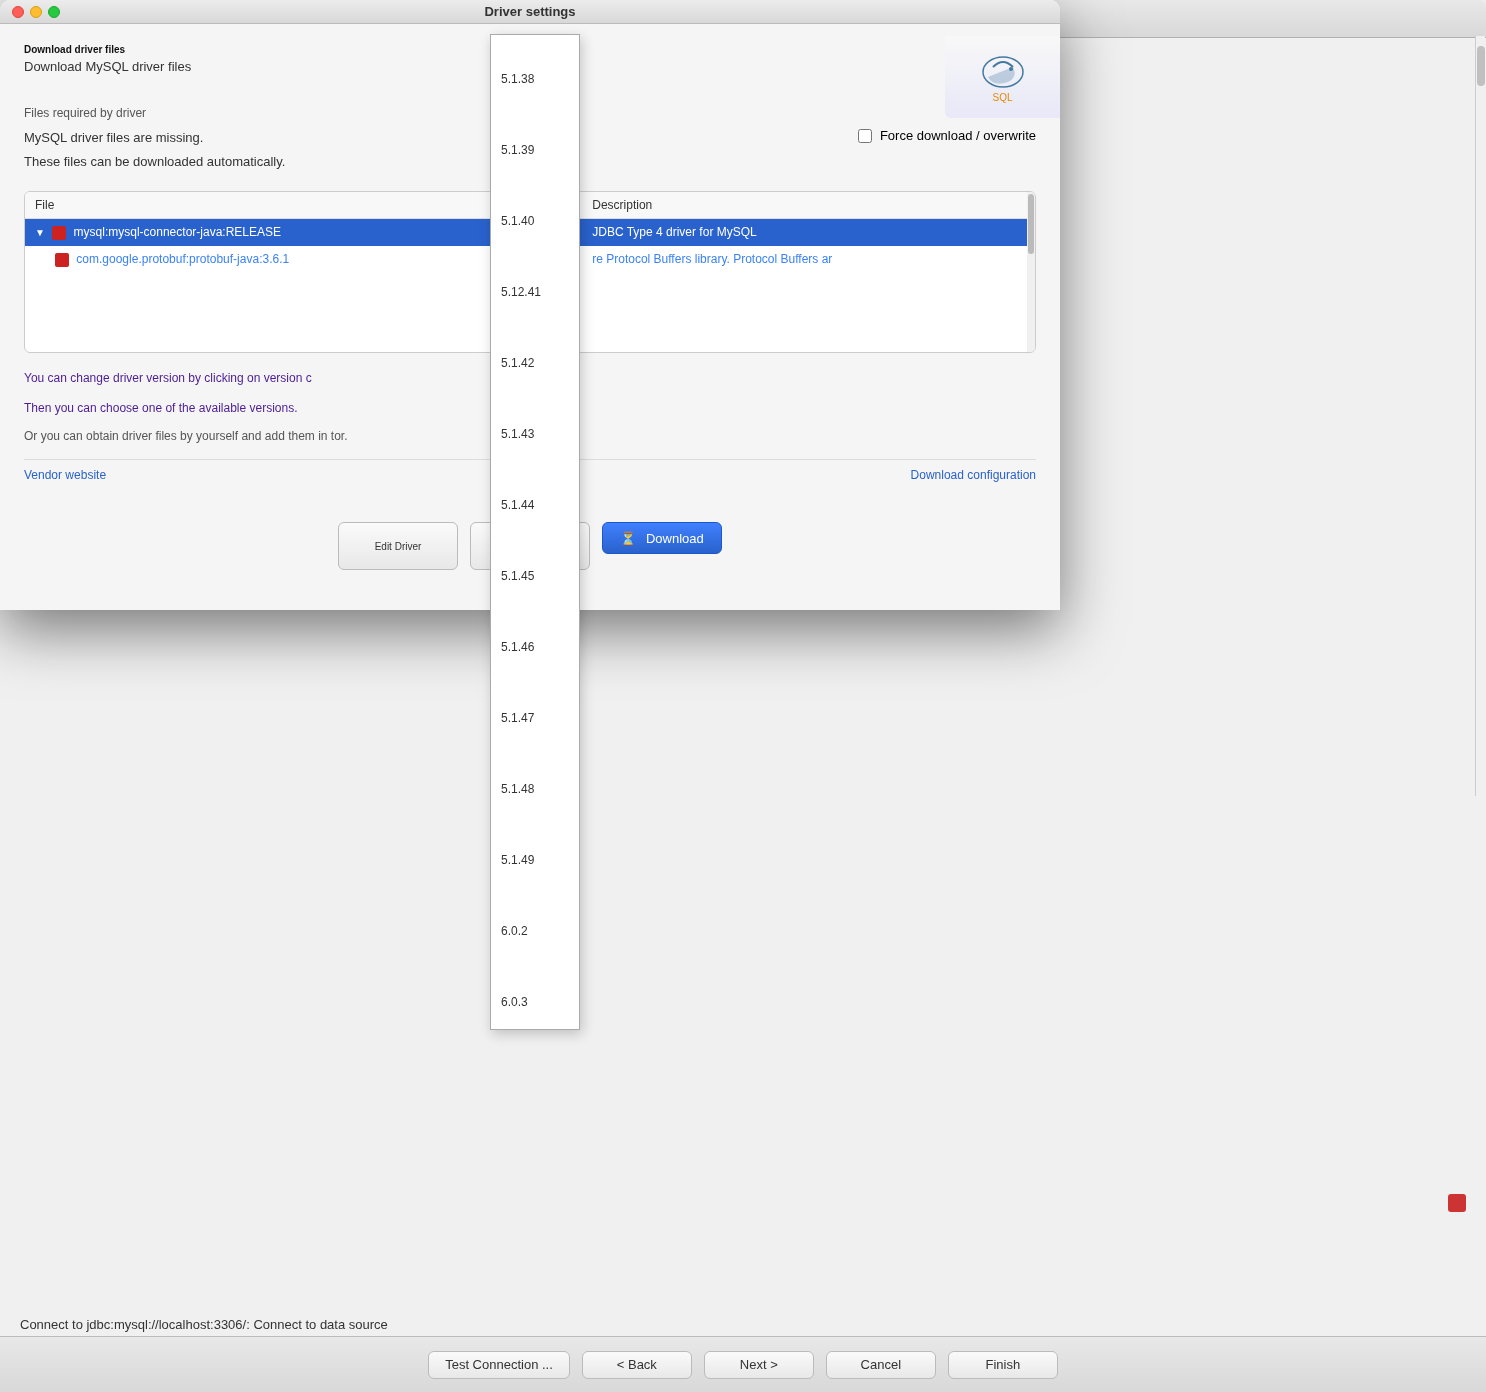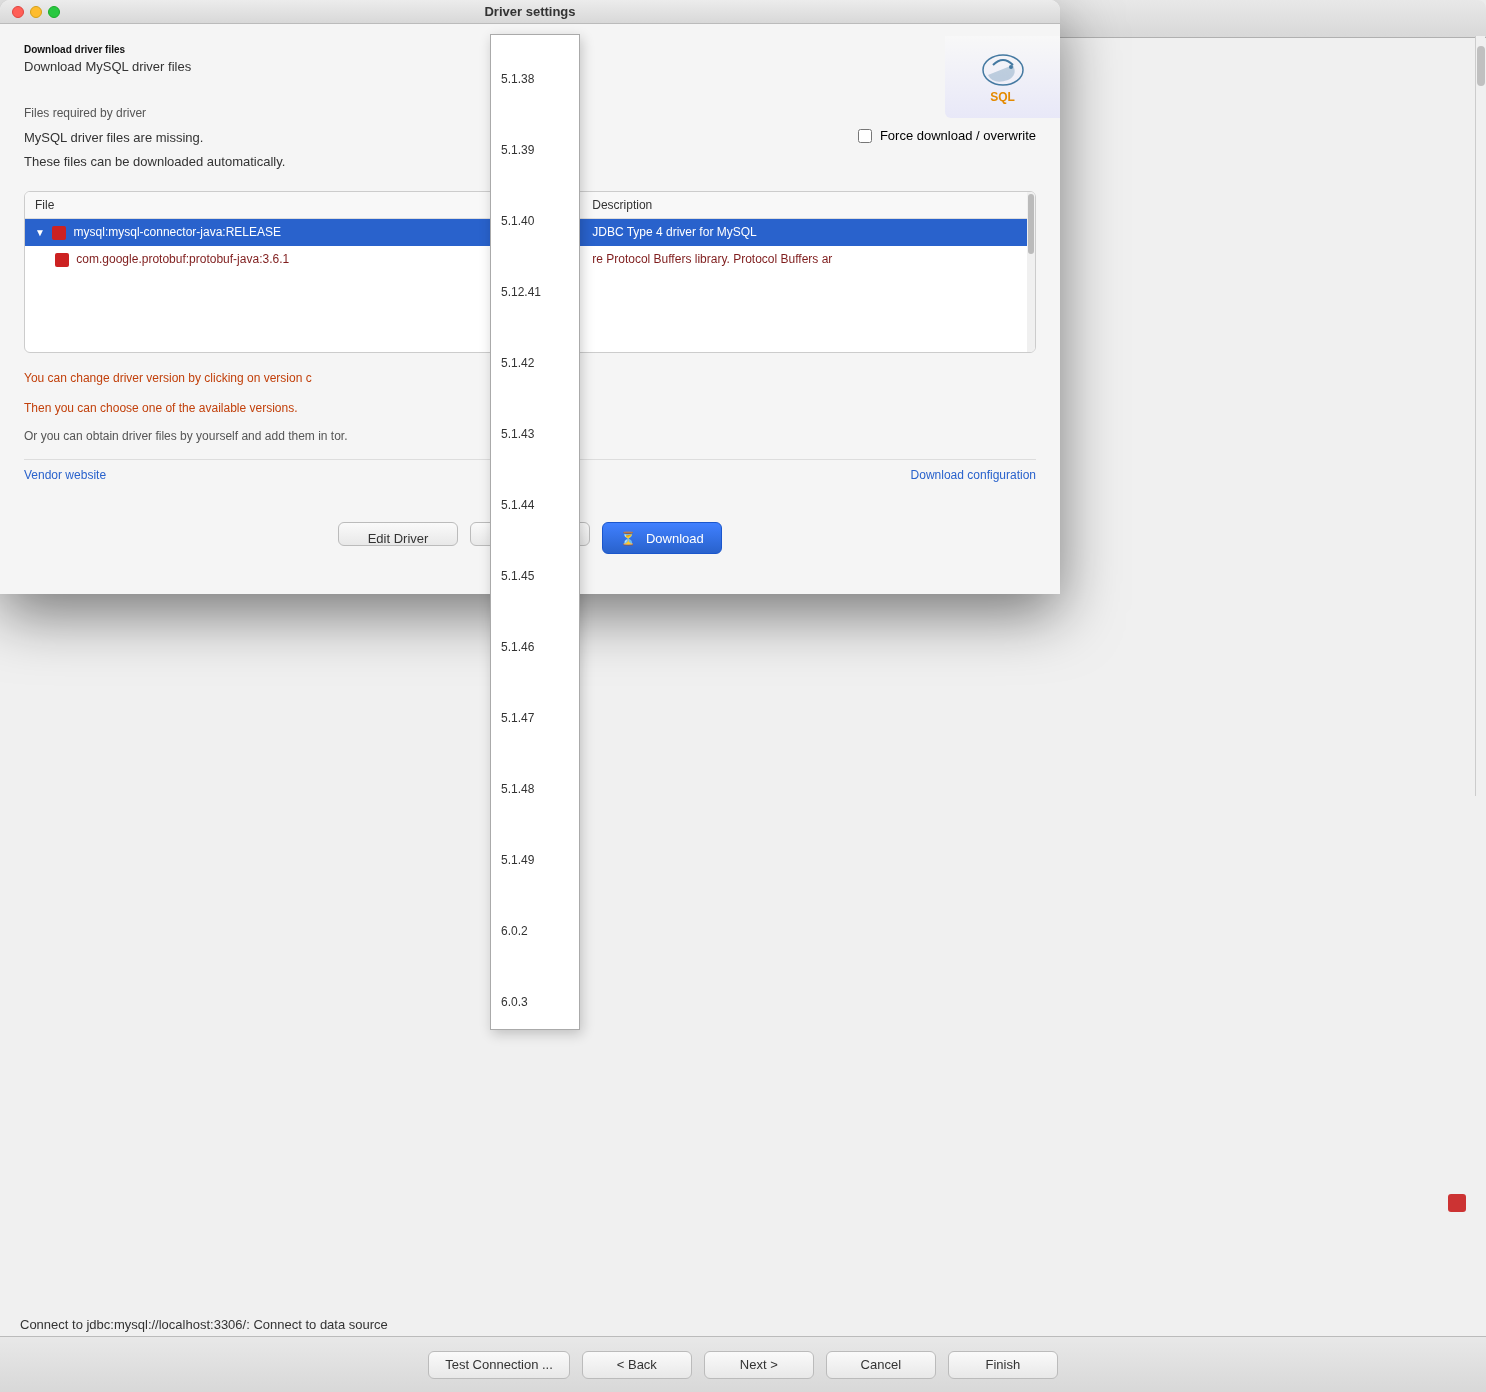--- a/index.html
+++ b/index.html
@@ -182,30 +182,30 @@
       background: #2962cc;
       color: white;
       margin-left: 29px;
     }
 
     .row-selected td {
       color: white;
     }
 
     .row-normal td {
-      color: #7f1d1d;
+      color: #3b82f6;
     }
 
     .chevron-down {
       font-size: 9px;
     }
 
     .hint-text {
       font-size: 12px;
-      color: #c2410c;
+      color: #4c1d95;
       line-height: 1.5;
       margin-bottom: 12px;
     }
 
     .obtain-text {
       font-size: 12px;
       color: #555;
       margin-bottom: 16px;
     }
 
@@ -224,26 +224,26 @@
     }
 
     .dialog-buttons {
       display: flex;
       justify-content: center;
       gap: 12px;
       padding: 16px 0 20px 0;
     }
 
     .btn-standard {
-      height: 24px;
+      height: 48px;
       min-width: 120px;
       border: 1px solid #bbb;
       border-radius: 6px;
       background: linear-gradient(to bottom, #fafafa, #e8e8e8);
-      font-size: 13px;
+      font-size: 10px;
       cursor: pointer;
       padding: 8px 20px;
       color: #333;
     }
 
     .btn-primary {
       height: 32px;
       min-width: 120px;
       border: 1px solid #1a56cc;
       border-radius: 6px;
@@ -358,21 +358,21 @@
 
   <div class="mysql-icon-area">
     <svg width="60" height="40" viewBox="0 0 60 40">
 
       <ellipse cx="30" cy="20" rx="20" ry="15" fill="none" stroke="#4479a1" stroke-width="1.5"></ellipse>
       <path d="M20,15 Q30,5 40,15" fill="none" stroke="#4479a1" stroke-width="2"></path>
       <path d="M15,25 Q20,35 35,30 Q45,25 40,15" fill="#4479a1" opacity="0.3"></path>
       <circle cx="38" cy="17" r="2" fill="#4479a1"></circle>
     </svg>
     <div style="display:flex;align-items:baseline;gap:1px;">
-      <span style="font-size:12px;font-weight:bold;color:#e48a00;">SQL</span>
+      <span style="font-size:10px;font-weight:normal;color:#e48a00;">SQL</span>
     </div>
   </div>
 
   <div class="dialog-body">
 
     <div style="display:flex;justify-content:space-between;align-items:flex-start;margin-bottom:16px;padding-right:130px;">
       <div>
         <div class="section-header">Download driver files</div>
         <div class="section-subtitle">Download MySQL driver files</div>
       </div>

